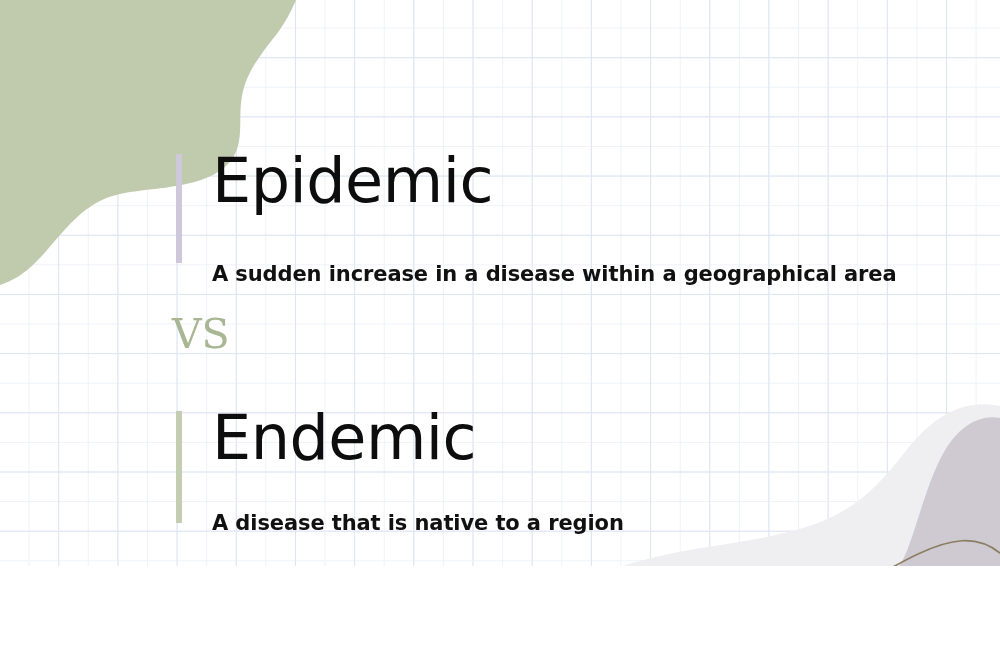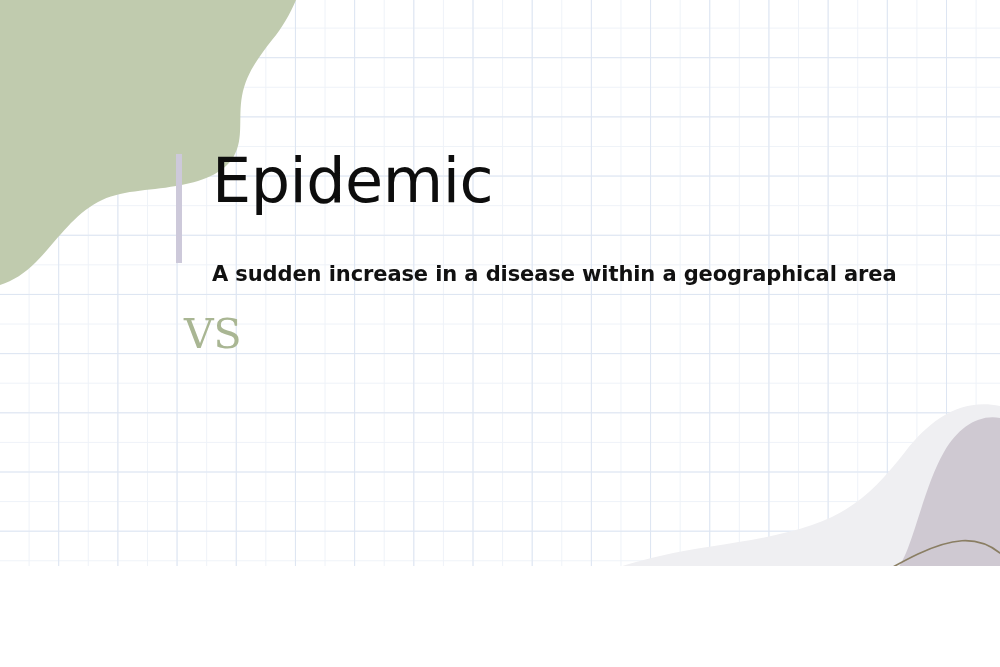--- a/index.html
+++ b/index.html
@@ -108,21 +108,21 @@
   #block-endemic .accent-bar {
     height: 112px;
     background: #c4cdb1;
   }
   #block-endemic .term-title { margin-top: -4px; }
   #block-endemic .term-desc  { margin-top: 42px; }
 
   
   .vs-separator {
     position: absolute;
-    left: 184px;
+    left: 172px;
     top: 299px;
     font-family: "DejaVu Serif", "Liberation Serif", serif;
     font-size: 58px;
     font-weight: 400;
     font-variant: small-caps;
     line-height: 1;
     letter-spacing: 0px;
     color: #a9b693;
     margin: 0;
   }
@@ -184,15 +184,22 @@
     <div class="term-block" id="block-epidemic">
       <div class="accent-bar" style="background-color: rgb(205, 201, 218);"></div>
       <div class="term-body">
         <h1 class="term-title">Epidemic</h1>
         <p class="term-desc">A sudden increase in a disease within a geographical area</p>
       </div>
     </div>
 
     <div class="vs-separator" style="color: rgb(169, 182, 147);">vs</div>
 
+    <div class="term-block" id="block-endemic">
+      <div class="accent-bar" style="background-color: rgb(196, 205, 177);"></div>
+      <div class="term-body">
+        <h1 class="term-title">Endemic</h1>
+        <p class="term-desc">A disease that is native to a region</p>
+      </div>
+    </div>
 
   </div>
 </div>
 
 </body></html>

